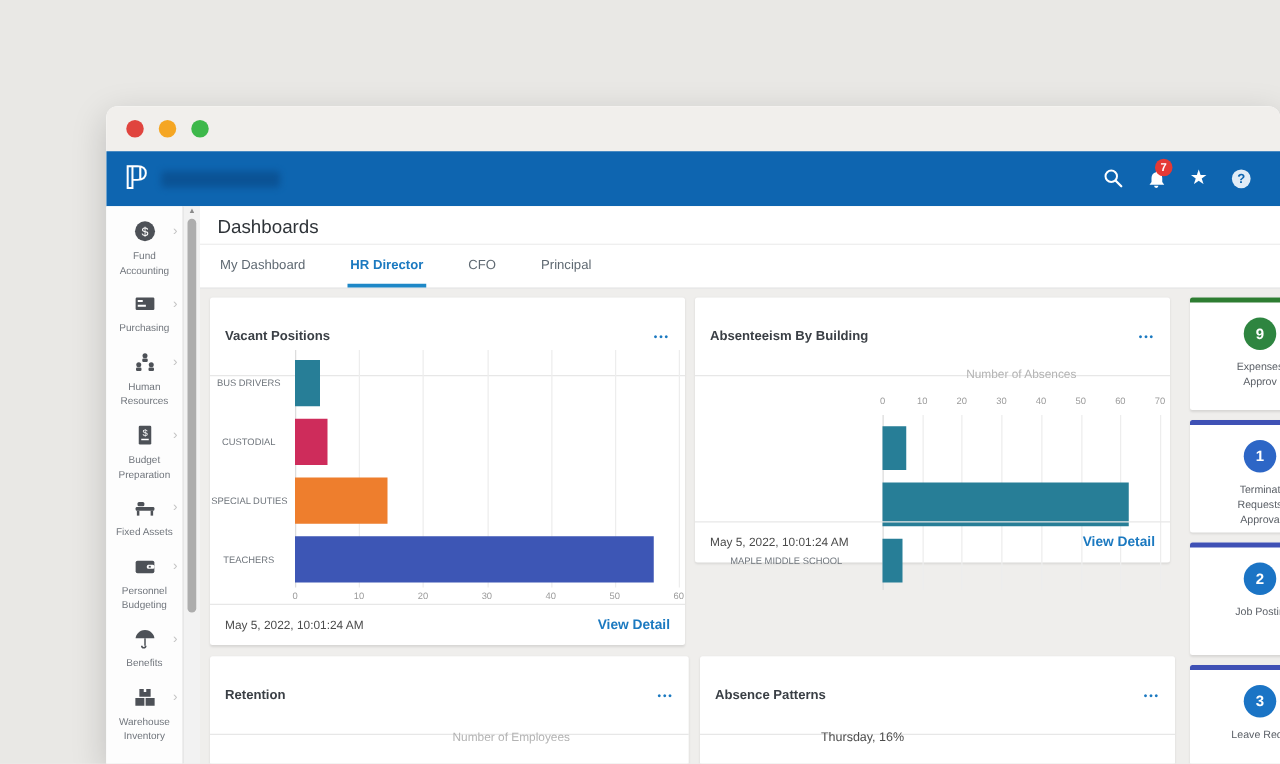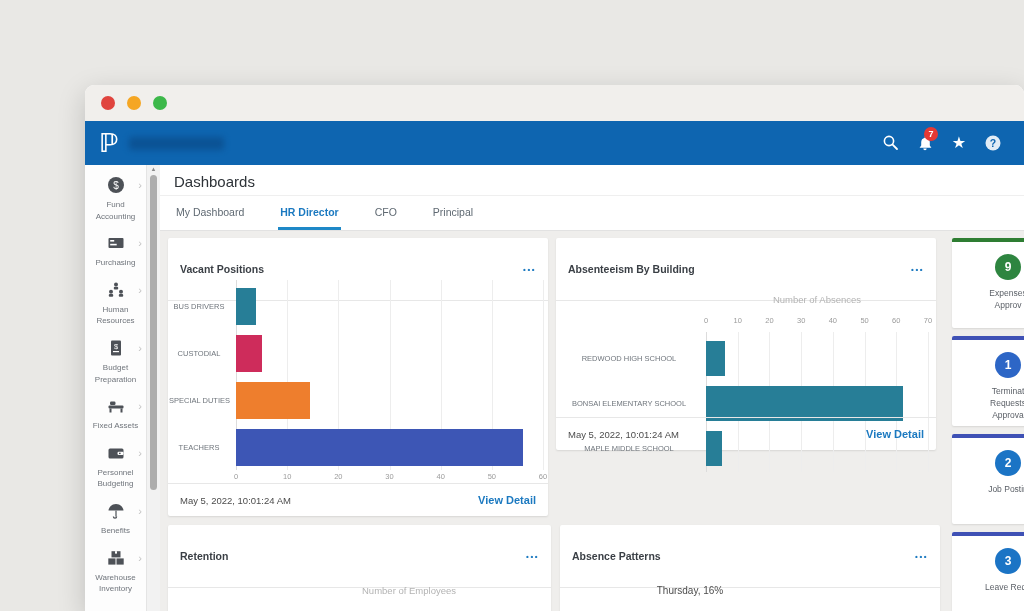--- a/index.html
+++ b/index.html
@@ -239,23 +239,21 @@
               <div class="gridline" style="left: 245.143px; top: 64px; height: 140px;"></div>
               <div class="tick" style="left: 245.143px; top: 48px;">30</div>
               <div class="gridline" style="left: 276.857px; top: 64px; height: 140px;"></div>
               <div class="tick" style="left: 276.857px; top: 48px;">40</div>
               <div class="gridline" style="left: 308.571px; top: 64px; height: 140px;"></div>
               <div class="tick" style="left: 308.571px; top: 48px;">50</div>
               <div class="gridline" style="left: 340.286px; top: 64px; height: 140px;"></div>
               <div class="tick" style="left: 340.286px; top: 48px;">60</div>
               <div class="gridline" style="left: 372px; top: 64px; height: 140px;"></div>
               <div class="tick" style="left: 372px; top: 48px;">70</div>
-              <div class="cat" style="top: 73px; left: 3px; width: 140px; height: 35px; line-height: 35px;">REDWOOD HIGH SCHOOL</div>
               <div class="hbar" style="top: 73px; left: 150px; width: 19.0286px; height: 35px; background: rgb(39, 126, 151);"></div>
-              <div class="cat" style="top: 118px; left: 3px; width: 140px; height: 35px; line-height: 35px;">BONSAI ELEMENTARY SCHOOL</div>
               <div class="hbar" style="top: 118px; left: 150px; width: 196.629px; height: 35px; background: rgb(39, 126, 151);"></div>
               <div class="cat" style="top: 163px; left: 3px; width: 140px; height: 35px; line-height: 35px;">MAPLE MIDDLE SCHOOL</div>
               <div class="hbar" style="top: 163px; left: 150px; width: 15.8571px; height: 35px; background: rgb(39, 126, 151);"></div>
             </div>
           <div class="card-foot">
             <span class="ts">May 5, 2022, 10:01:24 AM</span>
             <a class="view" href="#">View Detail</a>
           </div>
         </div>
 

